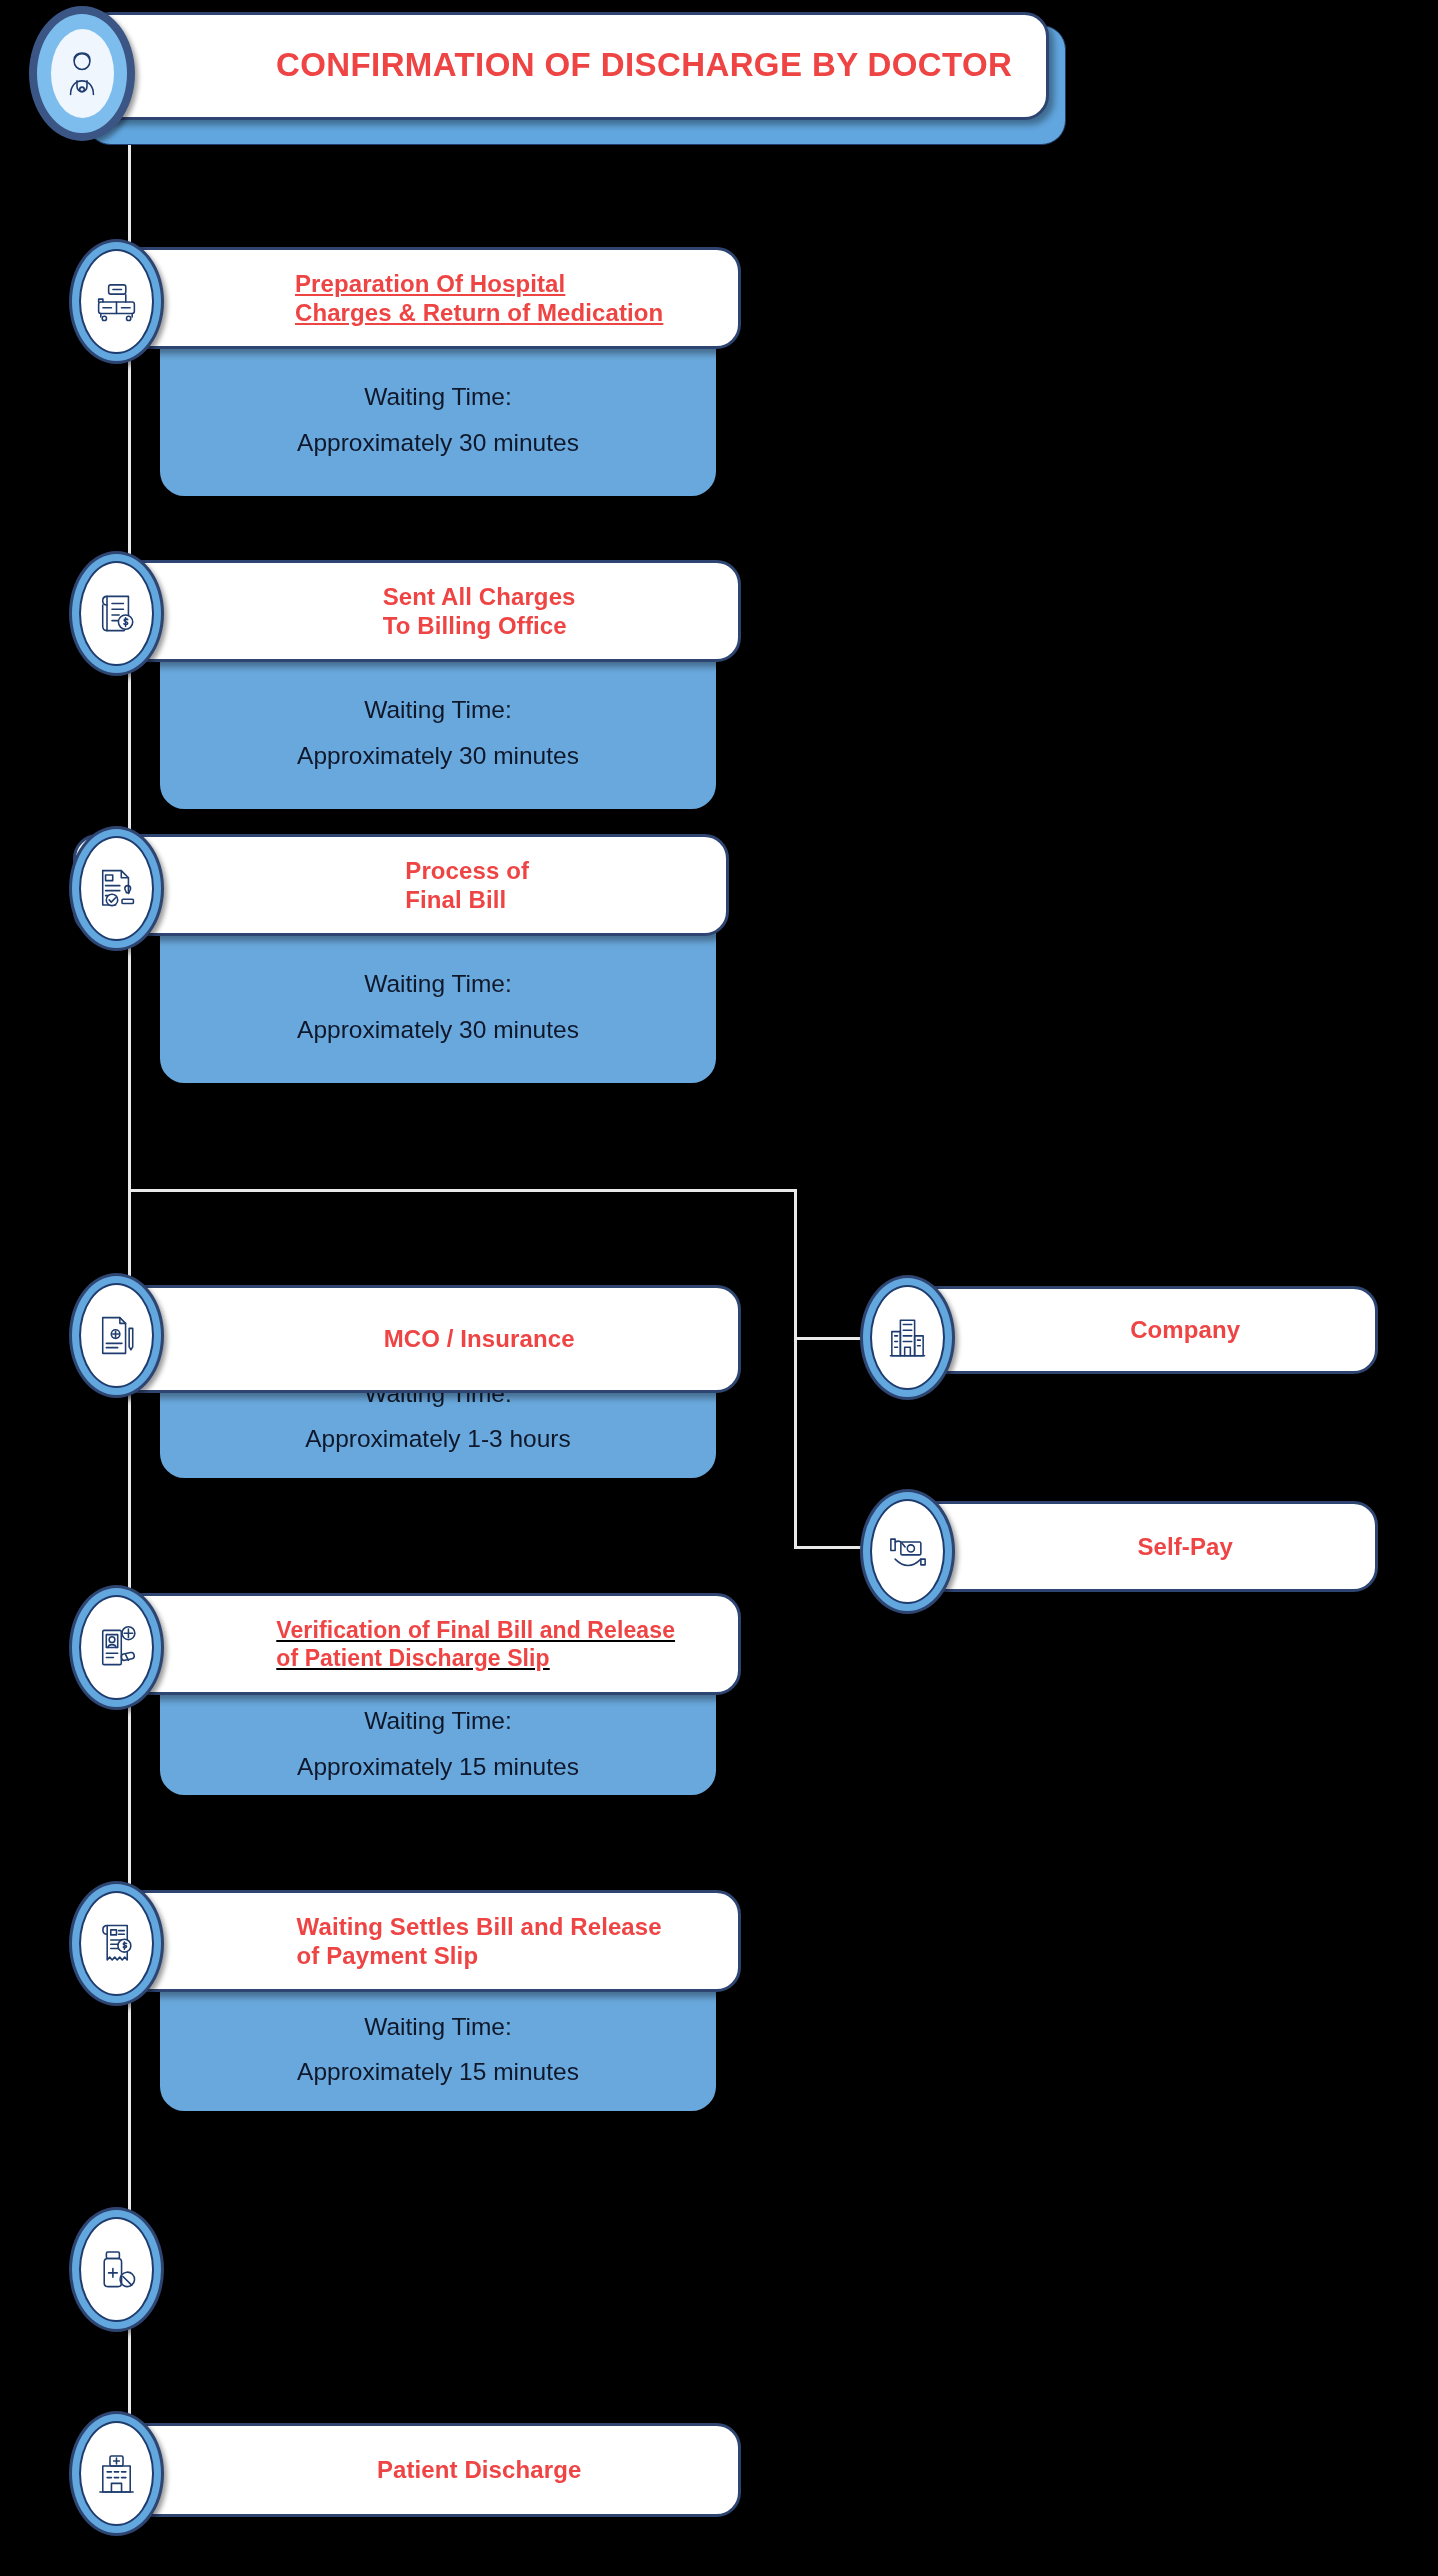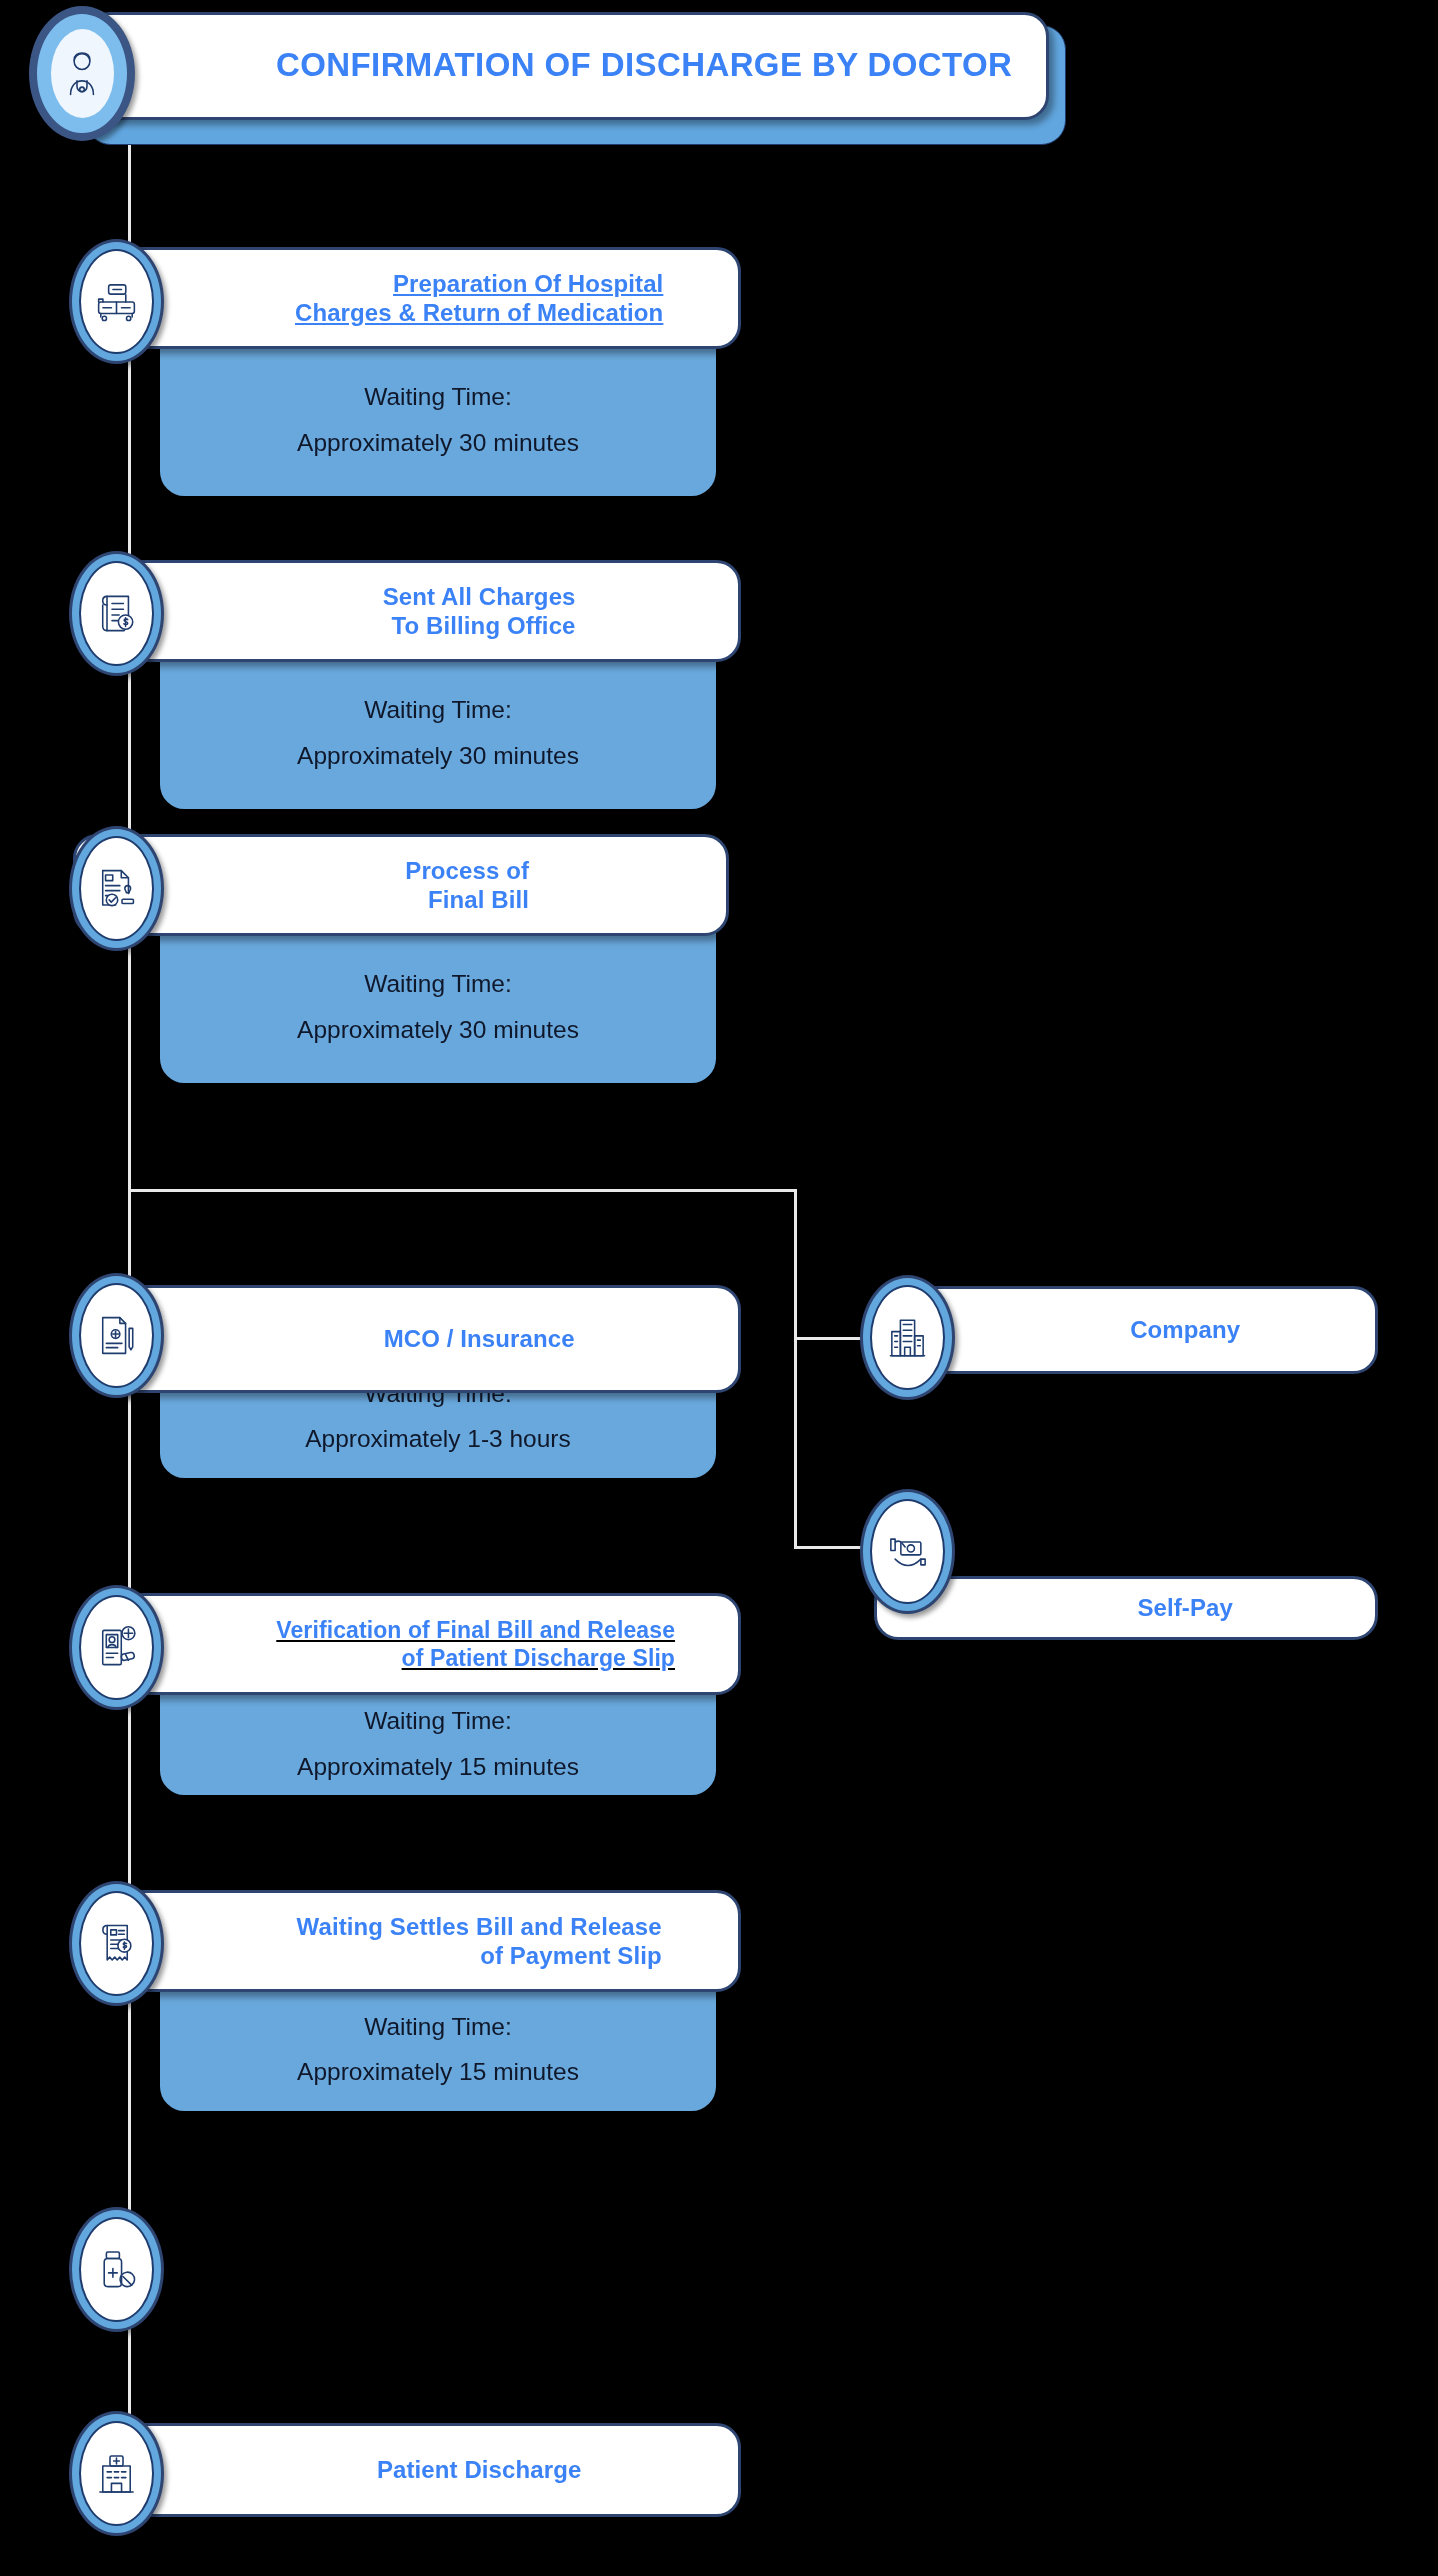--- a/index.html
+++ b/index.html
@@ -15,21 +15,21 @@
 
   
   .hdr-slab{position:absolute;background:#61a6df;border:1.4px solid #1f3c6e;
             border-radius:24.5px;z-index:2;}
 
   
   .card{position:absolute;background:#ffffff;border:3.6px solid #2e4572;
         border-radius:24.5px;box-sizing:border-box;z-index:4;
         display:flex;align-items:center;justify-content:center;
         box-shadow:4.3px 5px 6.5px rgba(0,0,0,.35);}
-  .card .title{text-align:right;color:#3b82f6;font-weight:bold;line-height:1.22;
+  .card .title{text-align:left;color:#ef4444;font-weight:bold;line-height:1.22;
                letter-spacing:0.1px;padding:0 18.7px 0 151px;}
 
   
   .wait{position:absolute;background:#69a8dc;border-radius:0 0 24.5px 24.5px;
         z-index:2;display:flex;flex-direction:column;align-items:center;
         justify-content:center;box-sizing:border-box;}
   .wait .wl{color:#0f172a;font-size:24.5px;line-height:1.1;text-align:center;}
   .wait .wl.two{margin-top:18.7px;}
 
   
@@ -187,21 +187,21 @@
         <rect x="4" y="20" width="12" height="34"></rect>
         <rect x="36" y="26" width="12" height="28"></rect>
         <path d="M20 10h12M20 18h12M20 26h12M20 34h12"></path>
         <path d="M8 26h4M8 34h4M8 42h4M40 32h4M40 40h4"></path>
         <path d="M22 54v-12h8v12"></path>
         <path d="M2 54h48"></path>
       </svg>
     </div>
   </div>
 
-  <div class="card" style="left:874px;top:1576px;width:504px;height:64px;">
+  <div class="card" style="left:874px;top:1501px;width:504px;height:91px;">
     <div class="title" style="font-size:24px;padding-left:137px;">
       <div>Self-Pay</div>
     </div>
   </div>
   <div class="badge" style="left:860px;top:1489px;width:89px;height:119px;">
     <div class="inner" style="width:75px;height:105px;">
       <svg width="40" height="40" viewBox="0 0 56 56" fill="none" stroke="#1f3c6e" stroke-width="2.2" stroke-linecap="round" stroke-linejoin="round">
         <rect x="18" y="14" width="28" height="18" rx="2"></rect>
         <circle cx="32" cy="23" r="5"></circle>
         <path d="M4 10h6v16H4z"></path>

